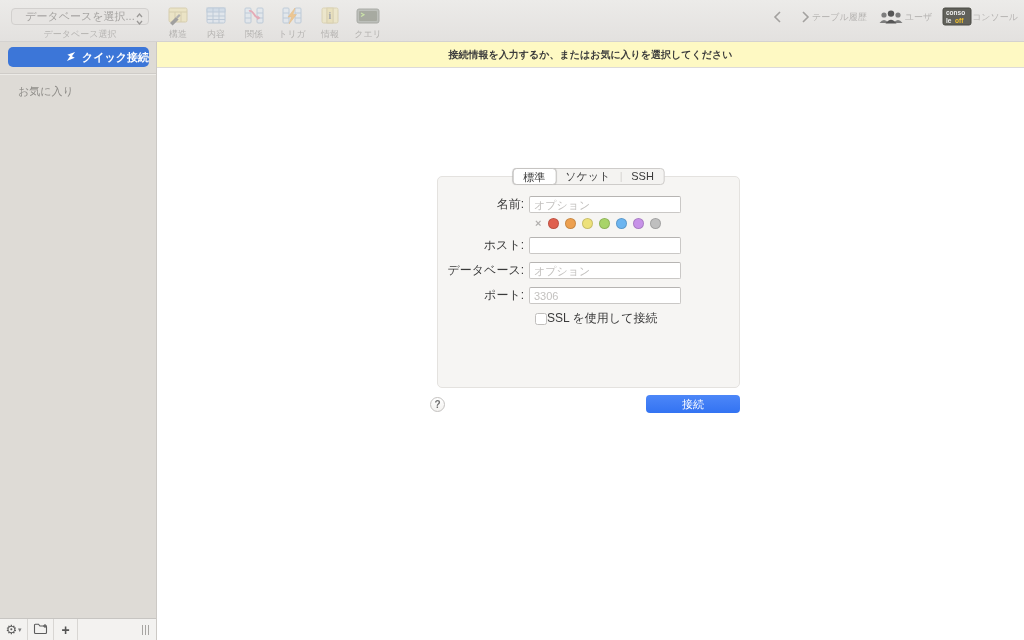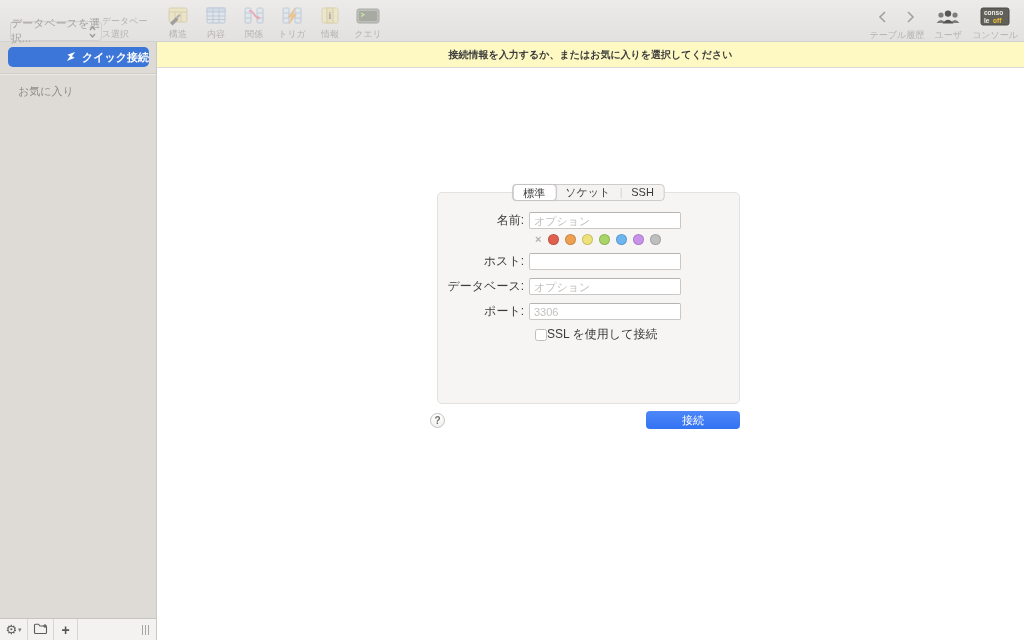--- a/index.html
+++ b/index.html
@@ -2,32 +2,32 @@
 <html><head>
 <meta charset="utf-8">
 <style>
   * { margin:0; padding:0; box-sizing:border-box; }
   html,body { width:1024px; height:640px; }
   body { font-family:"Liberation Sans","DejaVu Sans",sans-serif; background:#fff; overflow:hidden; }
   .window { position:relative; width:1024px; height:640px; background:#fff; display:flex; flex-direction:column; }
 
   
   .toolbar { height:42px; flex:0 0 42px; background:linear-gradient(#ecebe9,#e3e1df); border-bottom:1px solid #d4d2d0; display:flex; align-items:stretch; }
-  .db-group { margin-left:10px; width:140px; display:flex; flex-direction:row; align-items:flex-end; padding-top:8px; }
+  .db-group { margin-left:10px; width:140px; display:flex; flex-direction:column; align-items:center; padding-top:8px; }
   .db-select { width:138px; height:20px; background:#e6e4e2; border:1px solid #d2d0ce; border-radius:4px; display:flex; align-items:center; justify-content:center; position:relative; color:#a5a3a1; font-size:11px; }
   .db-select .stepper { position:absolute; right:4px; top:3px; }
   .db-caption { margin-top:3px; font-size:9px; color:#b5b3b1; }
 
   .tb-items { display:flex; margin-left:10px; padding-top:6px; }
   .tb-item { width:36px; display:flex; flex-direction:column; align-items:center; margin-right:2px; }
   .tb-item .ticon { height:21px; display:flex; align-items:center; justify-content:center; opacity:.45; }
   .tb-label { margin-top:2px; font-size:9px; color:#b5b3b1; white-space:nowrap; }
 
   .tb-right { margin-left:auto; display:flex; align-items:flex-start; padding-top:6px; margin-right:6px; }
-  .tb-rgroup { display:flex; flex-direction:column; align-items:center; margin-left:10px; }
+  .tb-rgroup { display:flex; flex-direction:row; align-items:center; margin-left:10px; }
   .hist-btns { height:21px; display:flex; align-items:center; gap:14px; }
   .hist-btn { width:14px; height:16px; display:flex; align-items:center; justify-content:center; }
   .ticon-box { height:21px; display:flex; align-items:center; justify-content:center; }
 
   
   .body { flex:1; display:flex; min-height:0; }
 
   
   .sidebar { width:157px; flex:0 0 157px; background:#dedbd6; border-right:1px solid #ccc9c5; display:flex; flex-direction:column; }
   .quick-connect { margin:5px 7px 0 8px; height:20px; border-radius:5px; background:#3c76d8; color:#fff; font-size:11px; font-weight:bold; display:flex; align-items:center; padding-left:8px; gap:6px;justify-content:flex-end; }
@@ -40,21 +40,21 @@
   .sb-btn.folder { width:26px; }
   .sb-btn.plus { width:24px; font-size:14px; font-weight:bold; color:#555; }
   .sb-grip { margin-left:auto; margin-right:5px; width:9px; height:10px; background:repeating-linear-gradient(90deg,#a7a5a2 0 1px,transparent 1px 3px); }
 
   
   .main { flex:1; position:relative; background:#fff; display:flex; flex-direction:column; }
   .message-bar { height:26px; flex:0 0 26px; background:#fef9c3; border-bottom:1px solid #dddbd9; display:flex; align-items:center; justify-content:center; font-size:10px; font-weight:bold; color:#3c3c3c; }
   .content { position:relative; flex:1; }
 
   
-  .form-wrap { position:absolute; left:280px; top:124px; width:303px; }
+  .form-wrap { position:absolute; left:280px; top:108px; width:303px; }
   .panel { position:relative; height:212px; background:#f6f5f3; border:1px solid #e4e2df; border-radius:5px; padding-top:19px; }
   .tabs { position:absolute; top:-9px; left:50%; transform:translateX(-50%); height:17px; display:flex; align-items:center; background:#f4f3f1; border:1px solid #ceccca; border-radius:4px; font-size:11px; color:#3a3a3a; white-space:nowrap; }
   .tab { padding:0 10px; height:17px; line-height:16px; }
   .tab.selected { background:#fff; border:1px solid #c6c4c2; border-radius:4px; margin:-1px; height:17px; box-shadow:0 0 1px rgba(0,0,0,.12); position:relative; z-index:1; }
   .tab-div { width:1px; height:10px; background:#d6d4d2; }
 
   .frow { display:flex; align-items:center; margin-bottom:8px; }
   .flabel { flex:0 0 86px; text-align:right; font-size:12px; color:#3a3a3a; margin-right:5px; white-space:nowrap; }
   .finput { width:152px; height:17px; border:1px solid #cac8c6; border-top-color:#b6b4b2; border-radius:2px; background:#fff; font-size:11px; padding:0 4px; color:#333; font-family:"Liberation Sans","DejaVu Sans",sans-serif; }
   .finput::placeholder { color:#c3c1bf; }

